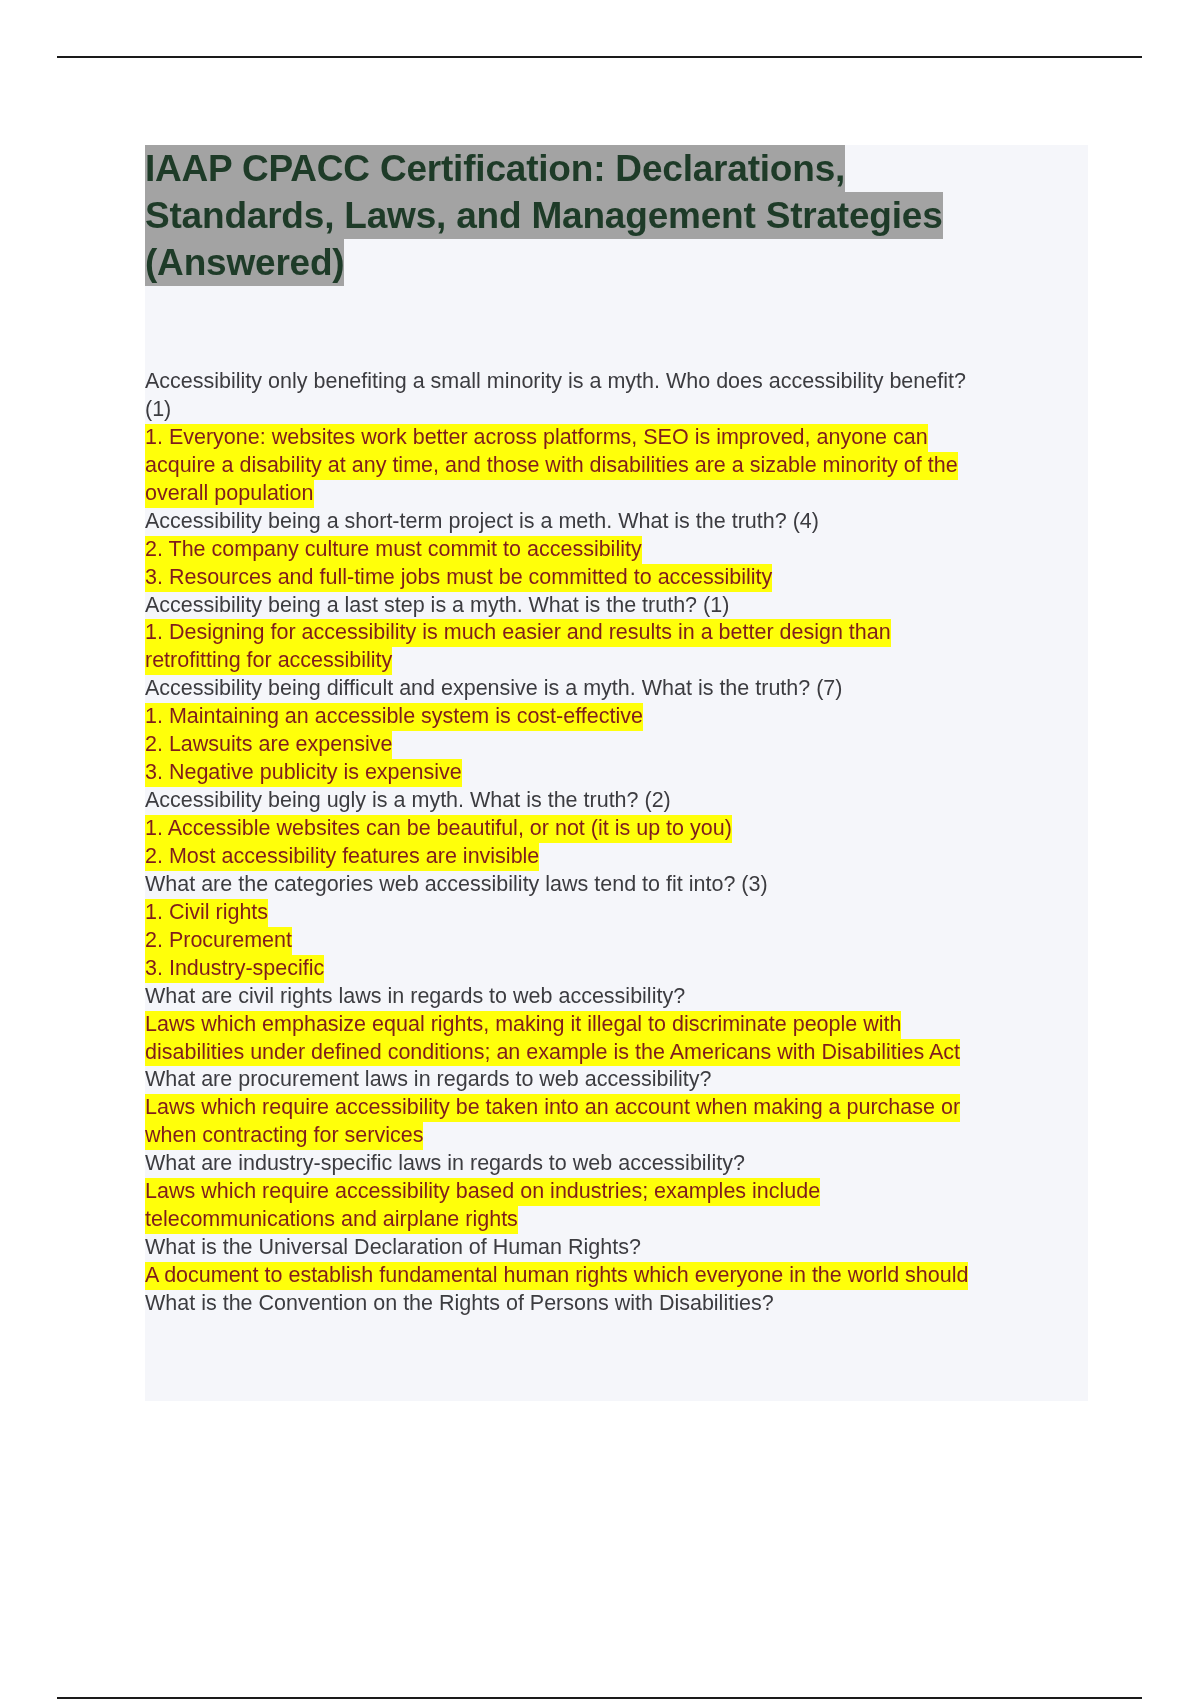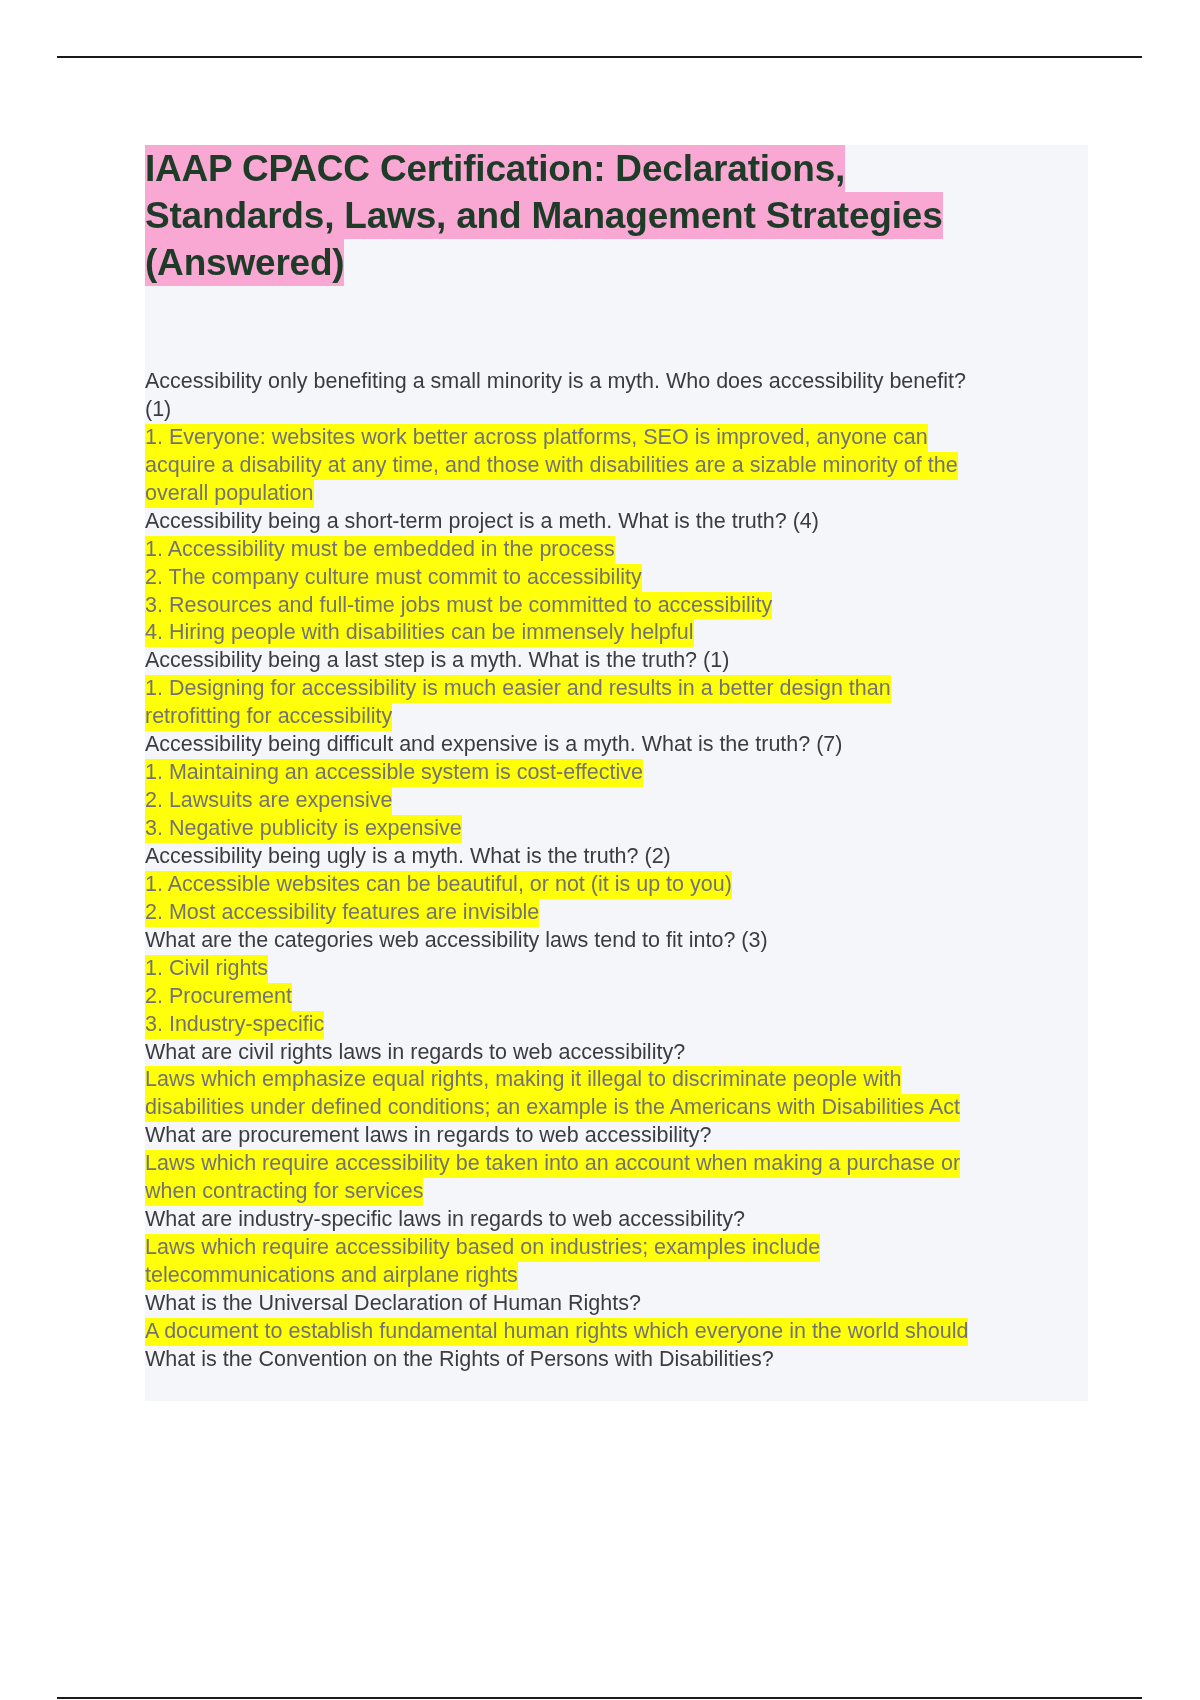--- a/index.html
+++ b/index.html
@@ -13,52 +13,50 @@
   .rule.bottom { top: 1697px; }
   .content {
     position: absolute; left: 145px; top: 145px; width: 943px; height: 1256px;
     background: #f5f6fa;
   }
   .title { position: absolute; left: 0; top: 0; margin: 0; }
   .title-line {
     display: block; height: 47px; line-height: 47px;
   }
   .title-line span {
-    background: #f9a8d4; color: #1e3b28;
+    background: #a3a3a3; color: #1e3b28;
     font-weight: bold; font-size: 37px; letter-spacing: -0.2px;
     display: inline-block; height: 47px; line-height: 47px; white-space: nowrap;
   }
   .body { position: absolute; left: 0; top: 223px; width: 943px; }
   .line { height: 27.95px; line-height: 27.95px; white-space: nowrap; font-size: 21.5px; color: #3c3c40; }
   .line span { display: inline-block; height: 27.95px; }
-  .line.hl span { background: #ffff0a; color: #737373; }
+  .line.hl span { background: #ffff0a; color: #7f1d1d; }
 </style>
 </head>
 <body>
 
 <div class="rule top"></div>
 
 <div class="content">
   <h1 class="title">
     <span class="title-line"><span>IAAP CPACC Certification: Declarations,</span></span>
     <span class="title-line"><span>Standards, Laws, and Management Strategies</span></span>
     <span class="title-line"><span>(Answered)</span></span>
   </h1>
 
   <div class="body" id="qa-body">
       <div class="line"><span>Accessibility only benefiting a small minority is a myth. Who does accessibility benefit?</span></div>
       <div class="line"><span>(1)</span></div>
       <div class="line hl"><span>1. Everyone: websites work better across platforms, SEO is improved, anyone can</span></div>
       <div class="line hl"><span>acquire a disability at any time, and those with disabilities are a sizable minority of the</span></div>
       <div class="line hl"><span>overall population</span></div>
       <div class="line"><span>Accessibility being a short-term project is a meth. What is the truth? (4)</span></div>
-      <div class="line hl"><span>1. Accessibility must be embedded in the process</span></div>
       <div class="line hl"><span>2. The company culture must commit to accessibility</span></div>
       <div class="line hl"><span>3. Resources and full-time jobs must be committed to accessibility</span></div>
-      <div class="line hl"><span>4. Hiring people with disabilities can be immensely helpful</span></div>
       <div class="line"><span>Accessibility being a last step is a myth. What is the truth? (1)</span></div>
       <div class="line hl"><span>1. Designing for accessibility is much easier and results in a better design than</span></div>
       <div class="line hl"><span>retrofitting for accessibility</span></div>
       <div class="line"><span>Accessibility being difficult and expensive is a myth. What is the truth? (7)</span></div>
       <div class="line hl"><span>1. Maintaining an accessible system is cost-effective</span></div>
       <div class="line hl"><span>2. Lawsuits are expensive</span></div>
       <div class="line hl"><span>3. Negative publicity is expensive</span></div>
       <div class="line"><span>Accessibility being ugly is a myth. What is the truth? (2)</span></div>
       <div class="line hl"><span>1. Accessible websites can be beautiful, or not (it is up to you)</span></div>
       <div class="line hl"><span>2. Most accessibility features are invisible</span></div>

